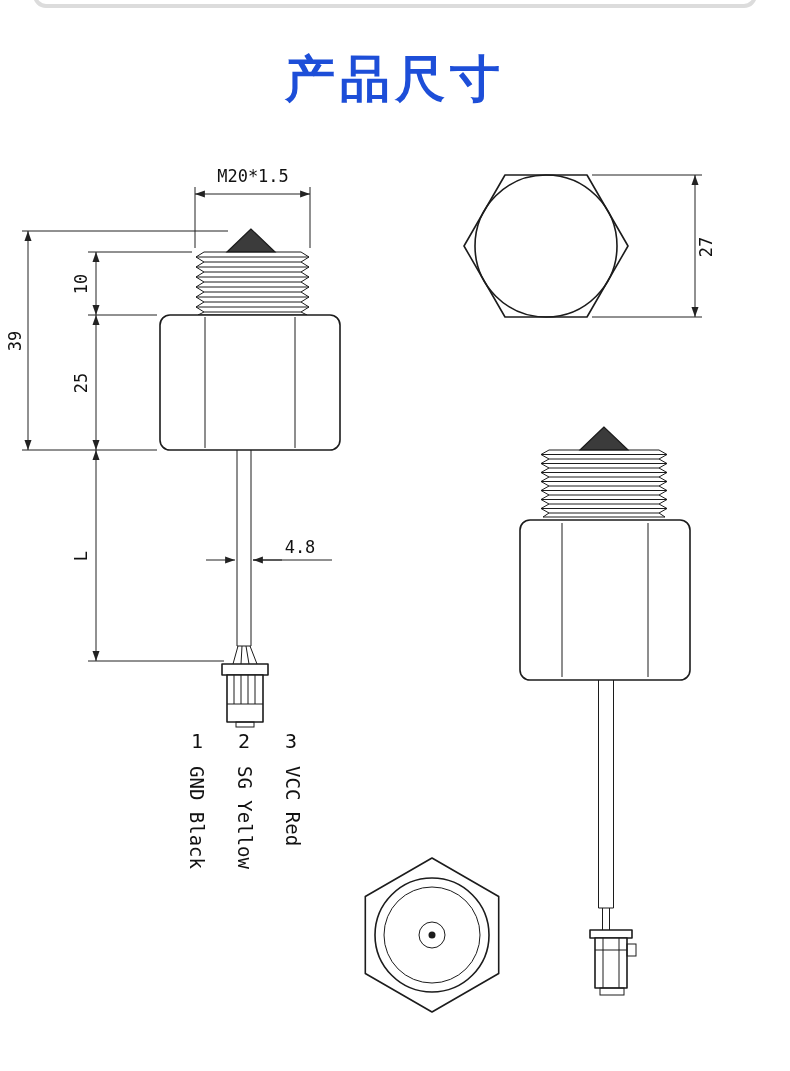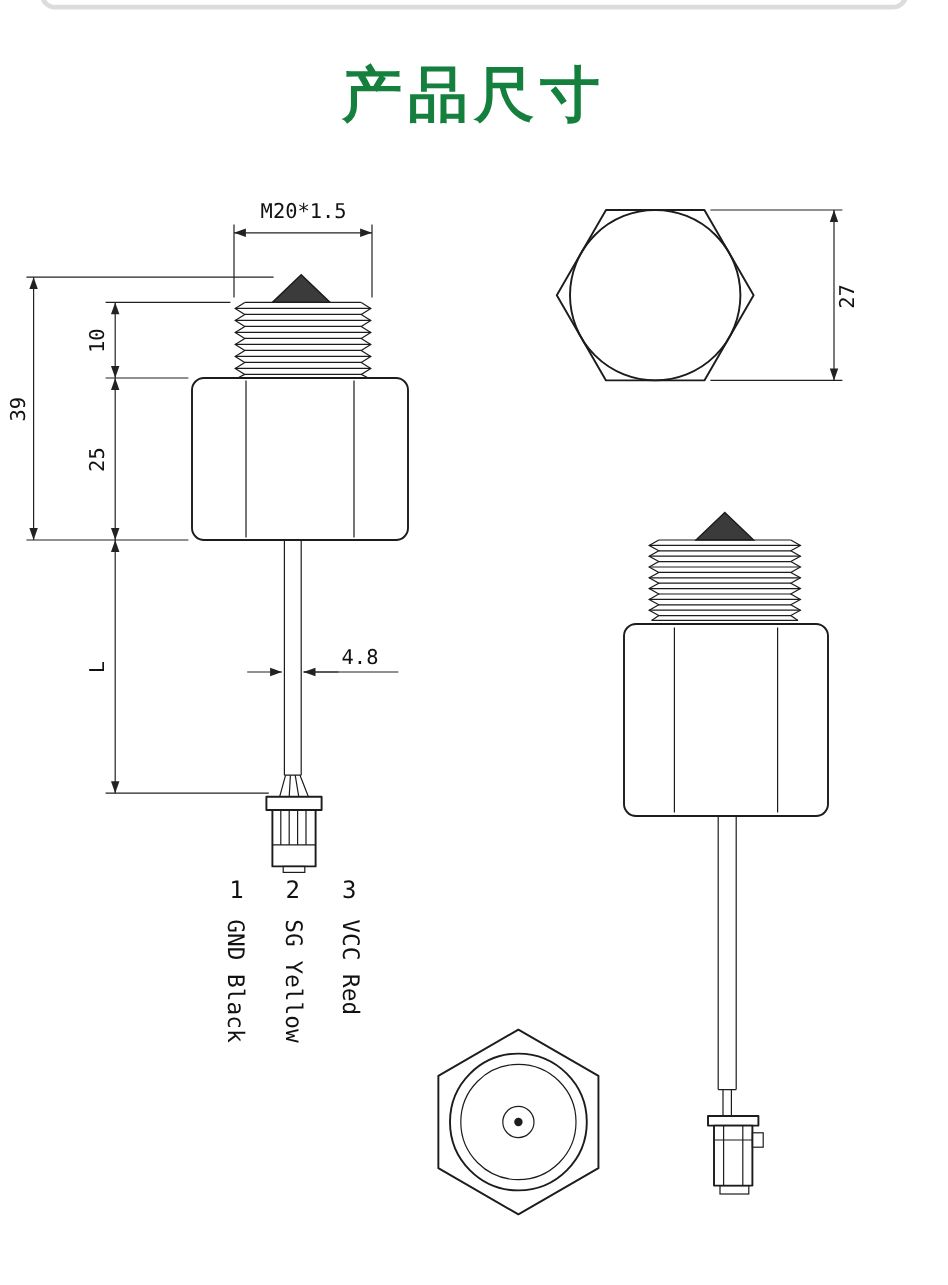--- a/index.html
+++ b/index.html
@@ -1,20 +1,20 @@
 <!DOCTYPE html>
 <html><head>
 <meta charset="utf-8">
 <style>
   html,body{margin:0;padding:0;background:#fff;}
   .page{position:relative;width:790px;height:1071px;background:#fff;overflow:hidden;
         font-family:"DejaVu Sans Mono", monospace;color:#111;}
   .title{position:absolute;top:46px;left:0;width:790px;text-align:center;margin:0;
          font-family:"Liberation Sans", sans-serif;font-weight:900;font-size:50px;
-         letter-spacing:5px;color:#15803d;}
+         letter-spacing:5px;color:#1d4ed8;}
   svg{position:absolute;left:0;top:0;}
   .part{stroke:#1c1c1c;stroke-width:1.6;fill:none;stroke-linejoin:round;}
   .partfill{stroke:#1c1c1c;stroke-width:1.6;fill:#ffffff;stroke-linejoin:round;}
   .thin{stroke:#1c1c1c;stroke-width:1;fill:none;}
   .dim{stroke:#222;stroke-width:1;fill:none;}
   .dimtxt{font-family:"DejaVu Sans Mono", monospace;font-size:17px;fill:#111;}
   .pintxt{font-family:"DejaVu Sans Mono", monospace;font-size:20px;fill:#111;}
   .wiretxt{font-family:"DejaVu Sans Mono", monospace;font-size:19px;fill:#111;}
 </style>
 </head>

